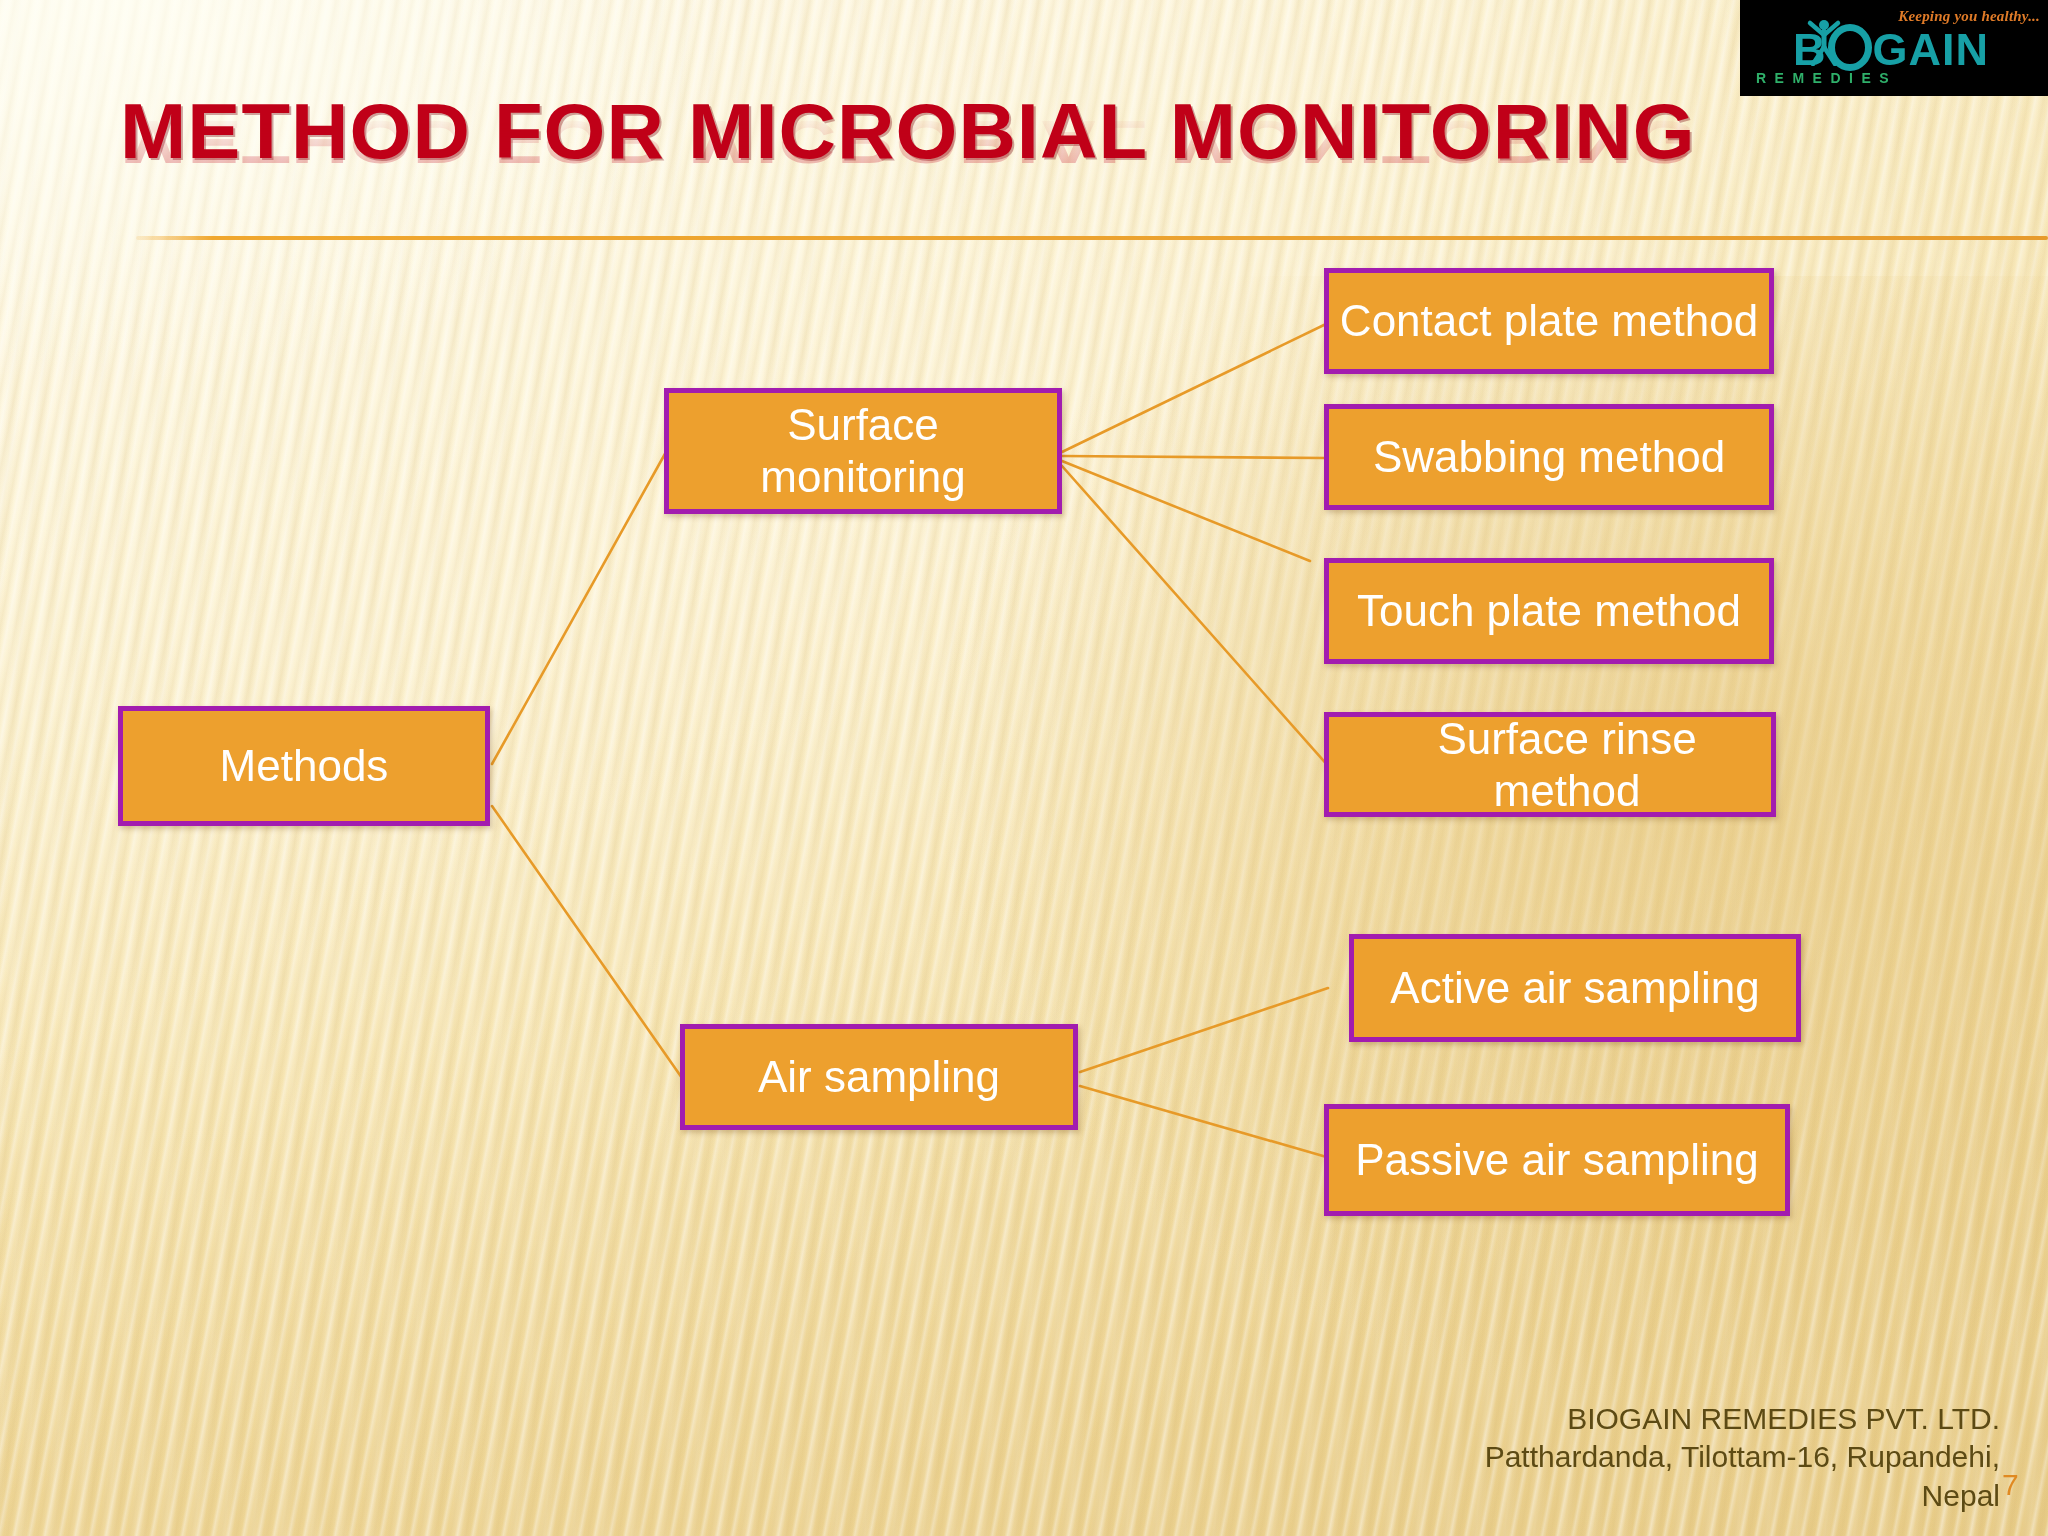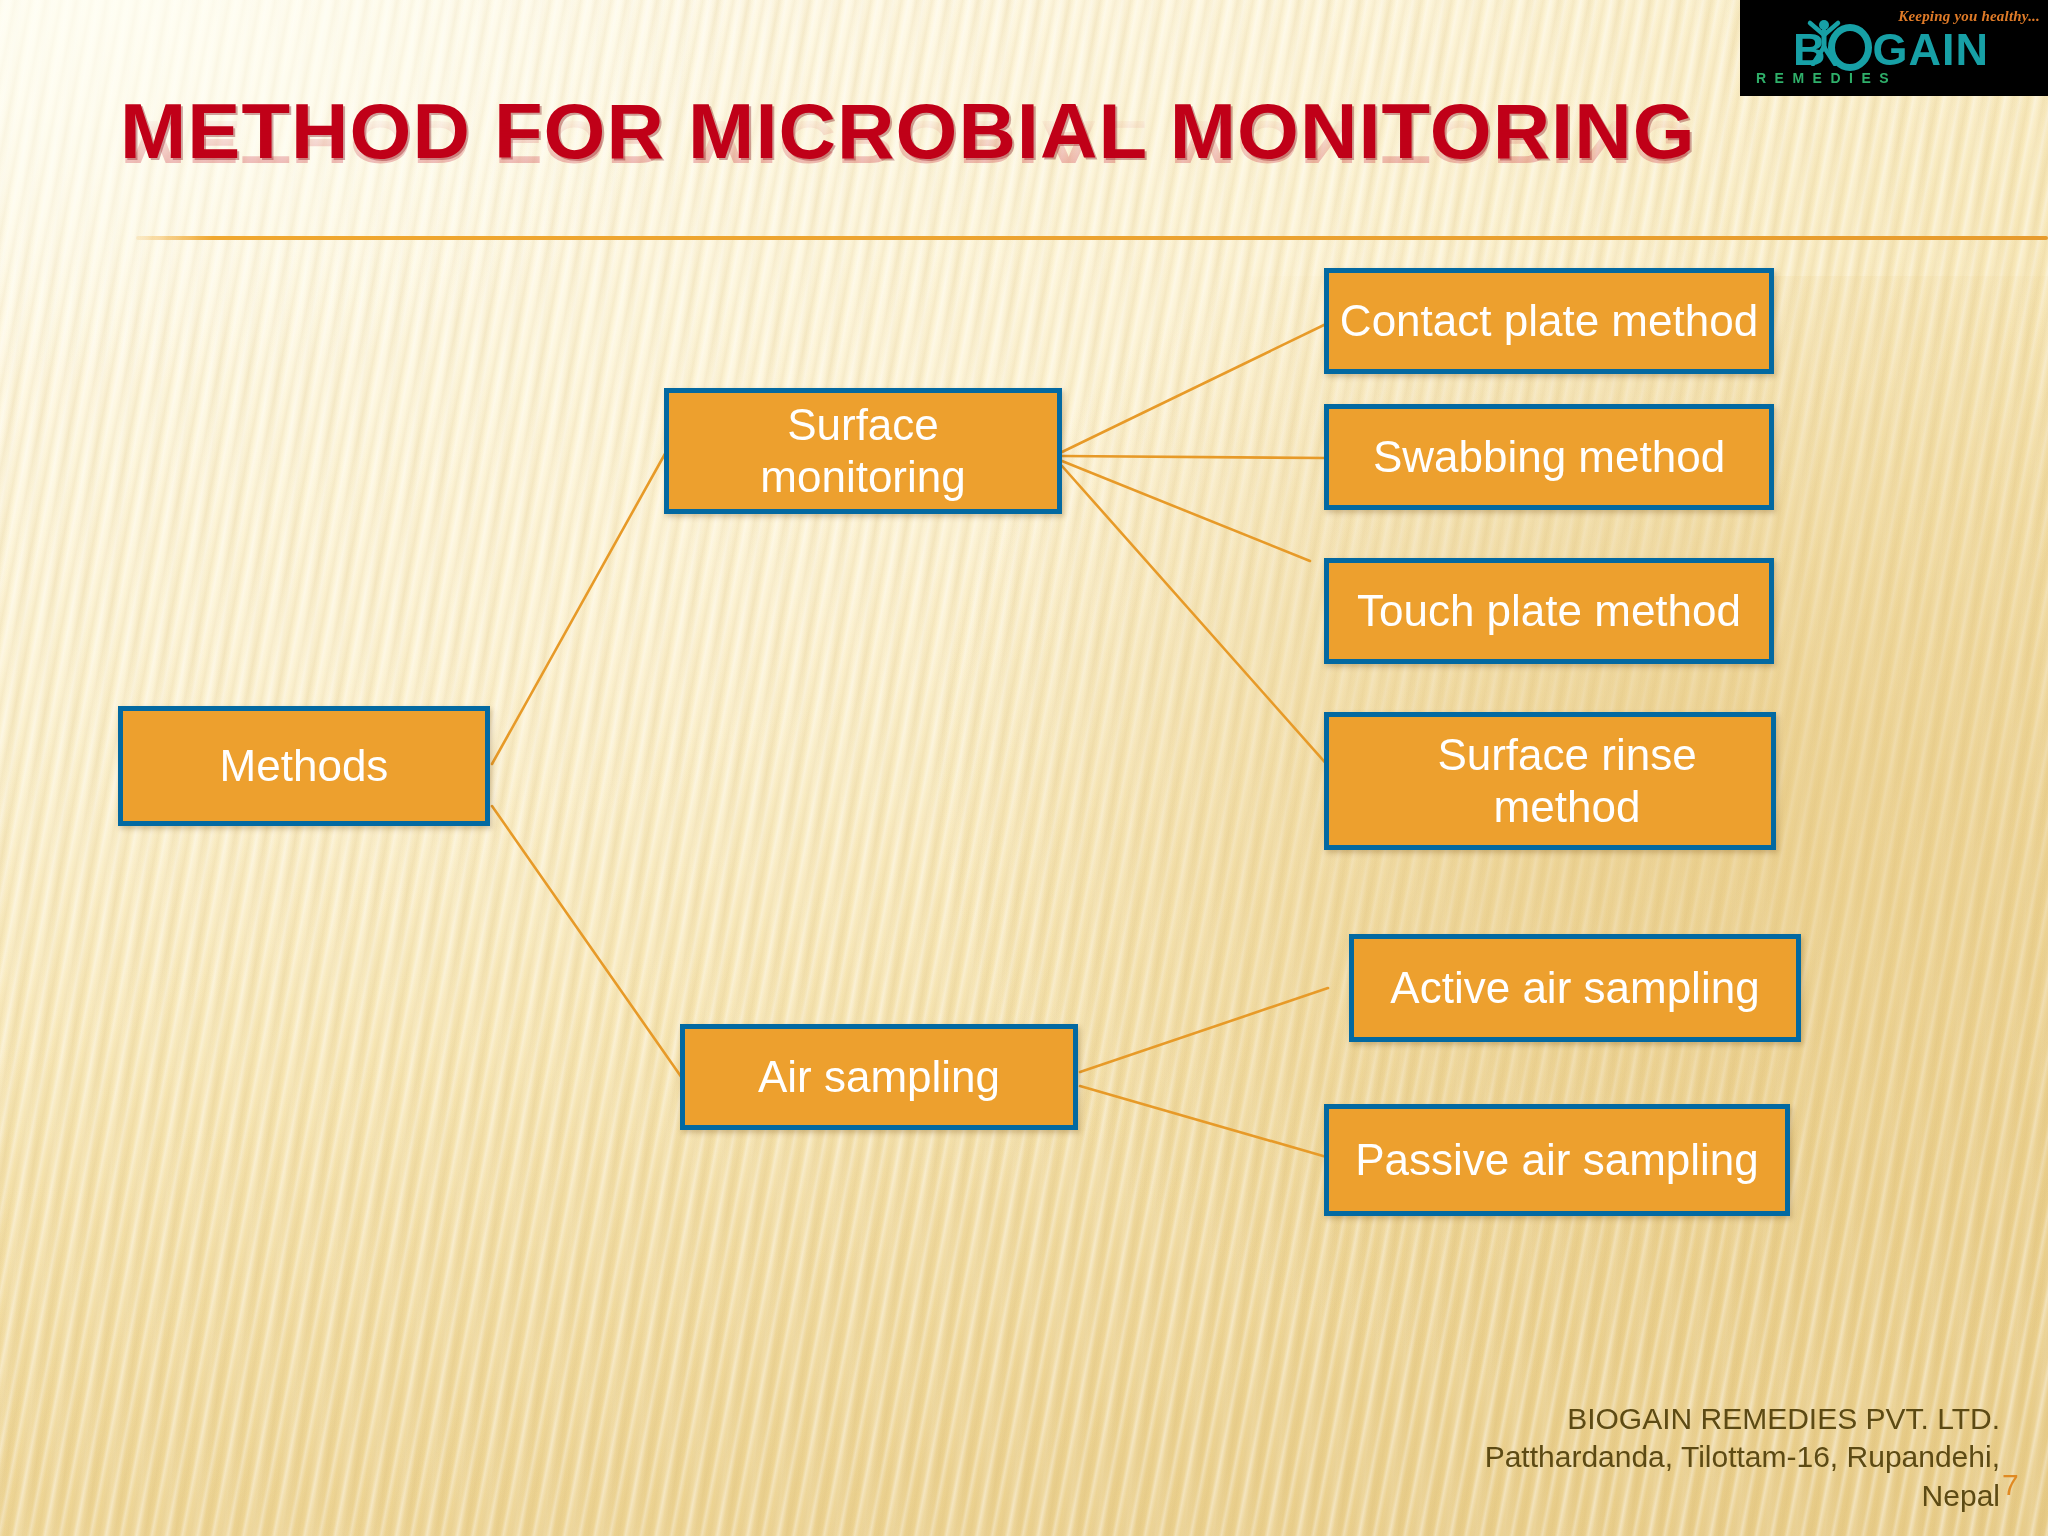--- a/index.html
+++ b/index.html
@@ -177,21 +177,21 @@
     height: 4px;
     background: linear-gradient(to right, rgba(243,173,55,0.15) 0%, #f0a72e 4%, #eba230 60%, #e79b2c 100%);
     border-radius: 2px;
   }
 
   
   .node {
     position: absolute;
     box-sizing: border-box;
     background: #eda02e;
-    border: 5px solid #0369a1;
+    border: 5px solid #a21caf;
     color: #ffffff;
     display: flex;
     align-items: center;
     justify-content: center;
     text-align: center;
     font-size: 44px;
     line-height: 1.18;
     padding: 2px 10px;
     box-shadow: 2px 3px 5px rgba(120,80,20,0.28);
     z-index: 4;
@@ -297,21 +297,21 @@
   </div>
 
   <div class="node" style="left:1324px; top:404px; width:450px; height:106px;">
     <span>Swabbing method</span>
   </div>
 
   <div class="node" style="left:1324px; top:558px; width:450px; height:106px;">
     <span>Touch plate method</span>
   </div>
 
-  <div class="node" style="left:1324px; top:712px; width:452px; height:138px;padding-left:44px;">
+  <div class="node" style="left:1324px; top:712px; width:452px; height:105px;padding-left:44px;">
     <span>Surface rinse method</span>
   </div>
 
   <div class="node" style="left:1324px; top:934px; width:452px; height:108px;margin-left:25px;">
     <span>Active air sampling</span>
   </div>
 
   <div class="node" style="left:1324px; top:1104px; width:466px; height:112px;">
     <span>Passive air sampling</span>
   </div>

